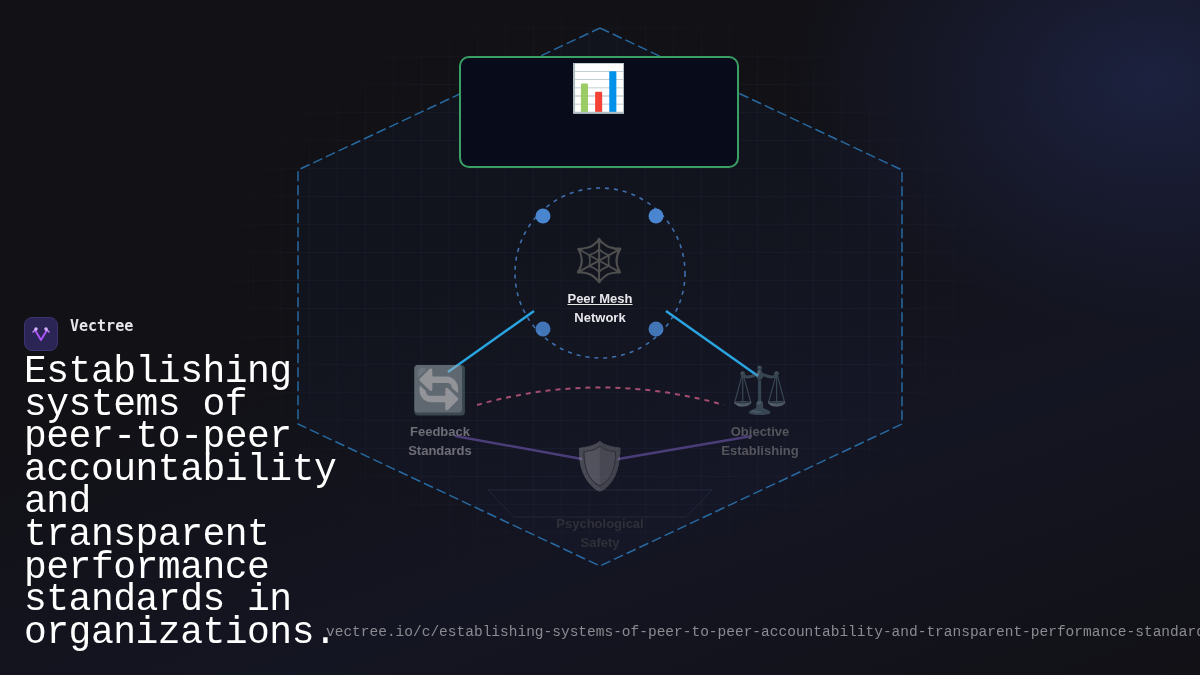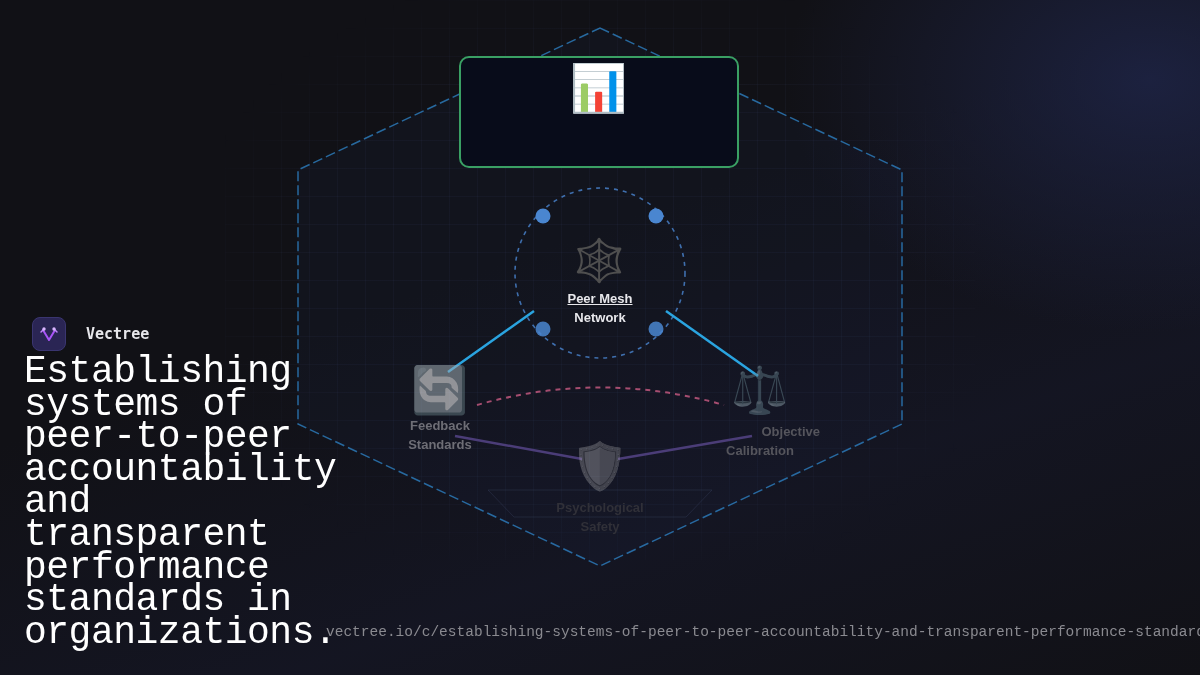--- a/index.html
+++ b/index.html
@@ -28,21 +28,21 @@
     position:absolute; text-align:center; font-weight:bold; font-size:13px; line-height:19px;
   }
   .node .emoji { font-size:46px; line-height:52px; display:block; }
   .standards-box {
     position:absolute; left:459px; top:56px; width:280px; height:112px;
     border:2px solid #3aa064; border-radius:10px;
     background:#080c1a;
     box-sizing:border-box;
   }
   .brand {
-    position:absolute; left:24px; top:317px; display:flex; align-items:center; gap:20px;margin-left:8px;
+    position:absolute; left:24px; top:317px; display:flex; align-items:flex-start; gap:12px;
   }
   .brand-logo {
     width:34px; height:34px; border-radius:8px; background:#2a2554;
     border:1px solid #3a3570;
     display:flex; align-items:center; justify-content:center; box-sizing:border-box;
   }
   .brand-name {
     font-family:"DejaVu Sans Mono", monospace; font-weight:bold; font-size:15px; color:#e6e6ea;
   }
   .headline {
@@ -88,33 +88,33 @@
 </div>
 
 <div class="node" style="left:530px; top:233px; width:140px; color:#e8e8ec;">
   <span class="emoji" style="font-size:42px; line-height:56px; filter:grayscale(1) brightness(0.8);">🕸️</span>
   <span style="display:block;text-decoration:underline;">Peer Mesh</span>
   <span style="display:block;">Network</span>
 </div>
 
 <div class="node" style="left:380px; top:364px; width:120px; color:#6e6e76;">
   <span class="emoji" style="opacity:0.55; filter:saturate(0.4);">🔄</span>
-  <span style="display:block; margin-top:0;">Feedback</span>
+  <span style="display:block; margin-top:6px;">Feedback</span>
   <span style="display:block;">Standards</span>
 </div>
 
 <div class="node" style="left:700px; top:364px; width:120px; color:#55555c;">
   <span class="emoji" style="opacity:0.45; filter:saturate(0.5);">⚖️</span>
-  <span style="display:block; margin-top:6px;text-align:right;">Objective</span>
-  <span style="display:block;">Calibration</span>
+  <span style="display:block; margin-top:6px;">Objective</span>
+  <span style="display:block;">Establishing</span>
 </div>
 
 <div class="node" style="left:540px; top:440px; width:120px; color:#303038;">
   <span class="emoji" style="opacity:0.3; filter:grayscale(1);">🛡️</span>
-  <span style="display:block; margin-top:6px;">Psychological</span>
+  <span style="display:block; margin-top:22px;">Psychological</span>
   <span style="display:block;">Safety</span>
 </div>
 
 <div class="brand">
   <div class="brand-logo">
     <svg width="20" height="20" viewBox="0 0 20 20">
       <path d="M4 6 L10 16 L16 6" fill="none" stroke="#a855f7" stroke-width="2" stroke-linecap="round" stroke-linejoin="round"></path>
       <path d="M2 8 L5 5 M18 8 L15 5" stroke="#c084fc" stroke-width="1.5" stroke-linecap="round"></path>
       <circle cx="5" cy="5" r="1.7" fill="#d8b4fe"></circle>
       <circle cx="15" cy="5" r="1.7" fill="#d8b4fe"></circle>

